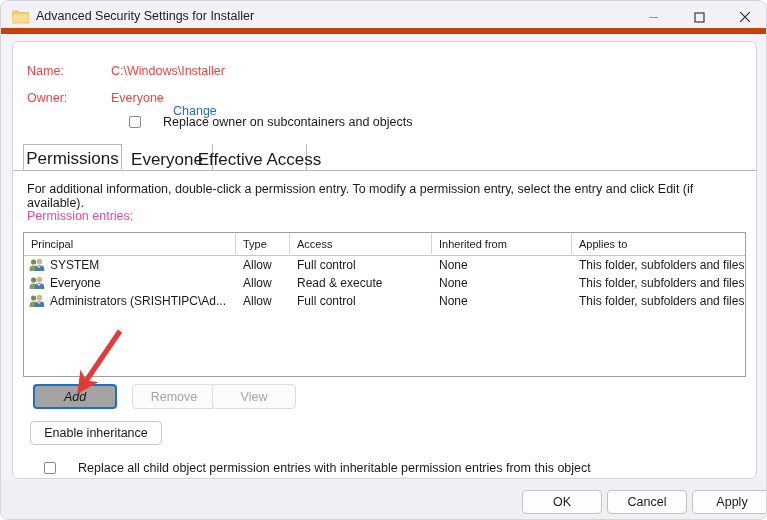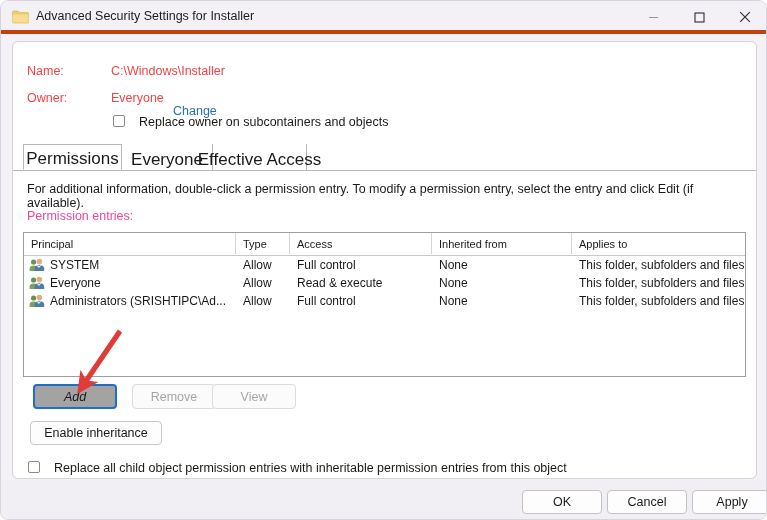--- a/index.html
+++ b/index.html
@@ -29,21 +29,21 @@
     overflow: hidden;
   }
 
   
   #titlebar {
     position: absolute;
     left: 0; top: 0;
     width: 767px;
     height: 33px;
     background: #f3f1f6;
-    border-bottom: 4px solid #c2410c;
+    border-bottom: 6px solid #c2410c;
     box-sizing: border-box;
   }
   #app-icon {
     position: absolute;
     left: 11px; top: 9px;
     width: 17px; height: 14px;
   }
   #title-text {
     position: absolute;
     left: 35px; top: 8px;
@@ -90,21 +90,23 @@
   #lnk-change {
     left: 160px; top: 49px;
     color: #2a6fb5;
     cursor: pointer;
     margin-top: 13px;
   }
 
   .chk-row {
     position: absolute;
     display: flex;
-    gap: 14px;
+    align-items: center;
+    gap: 22px;
+    margin-left: 16px;
   }
   #chk-replace-owner { left: 100px; top: 73px; }
   .checkbox {
     width: 12px; height: 12px;
     border: 1px solid #8a8a8a;
     border-radius: 2px;
     background: #fff;
     box-sizing: border-box;
     flex: none;
   }

